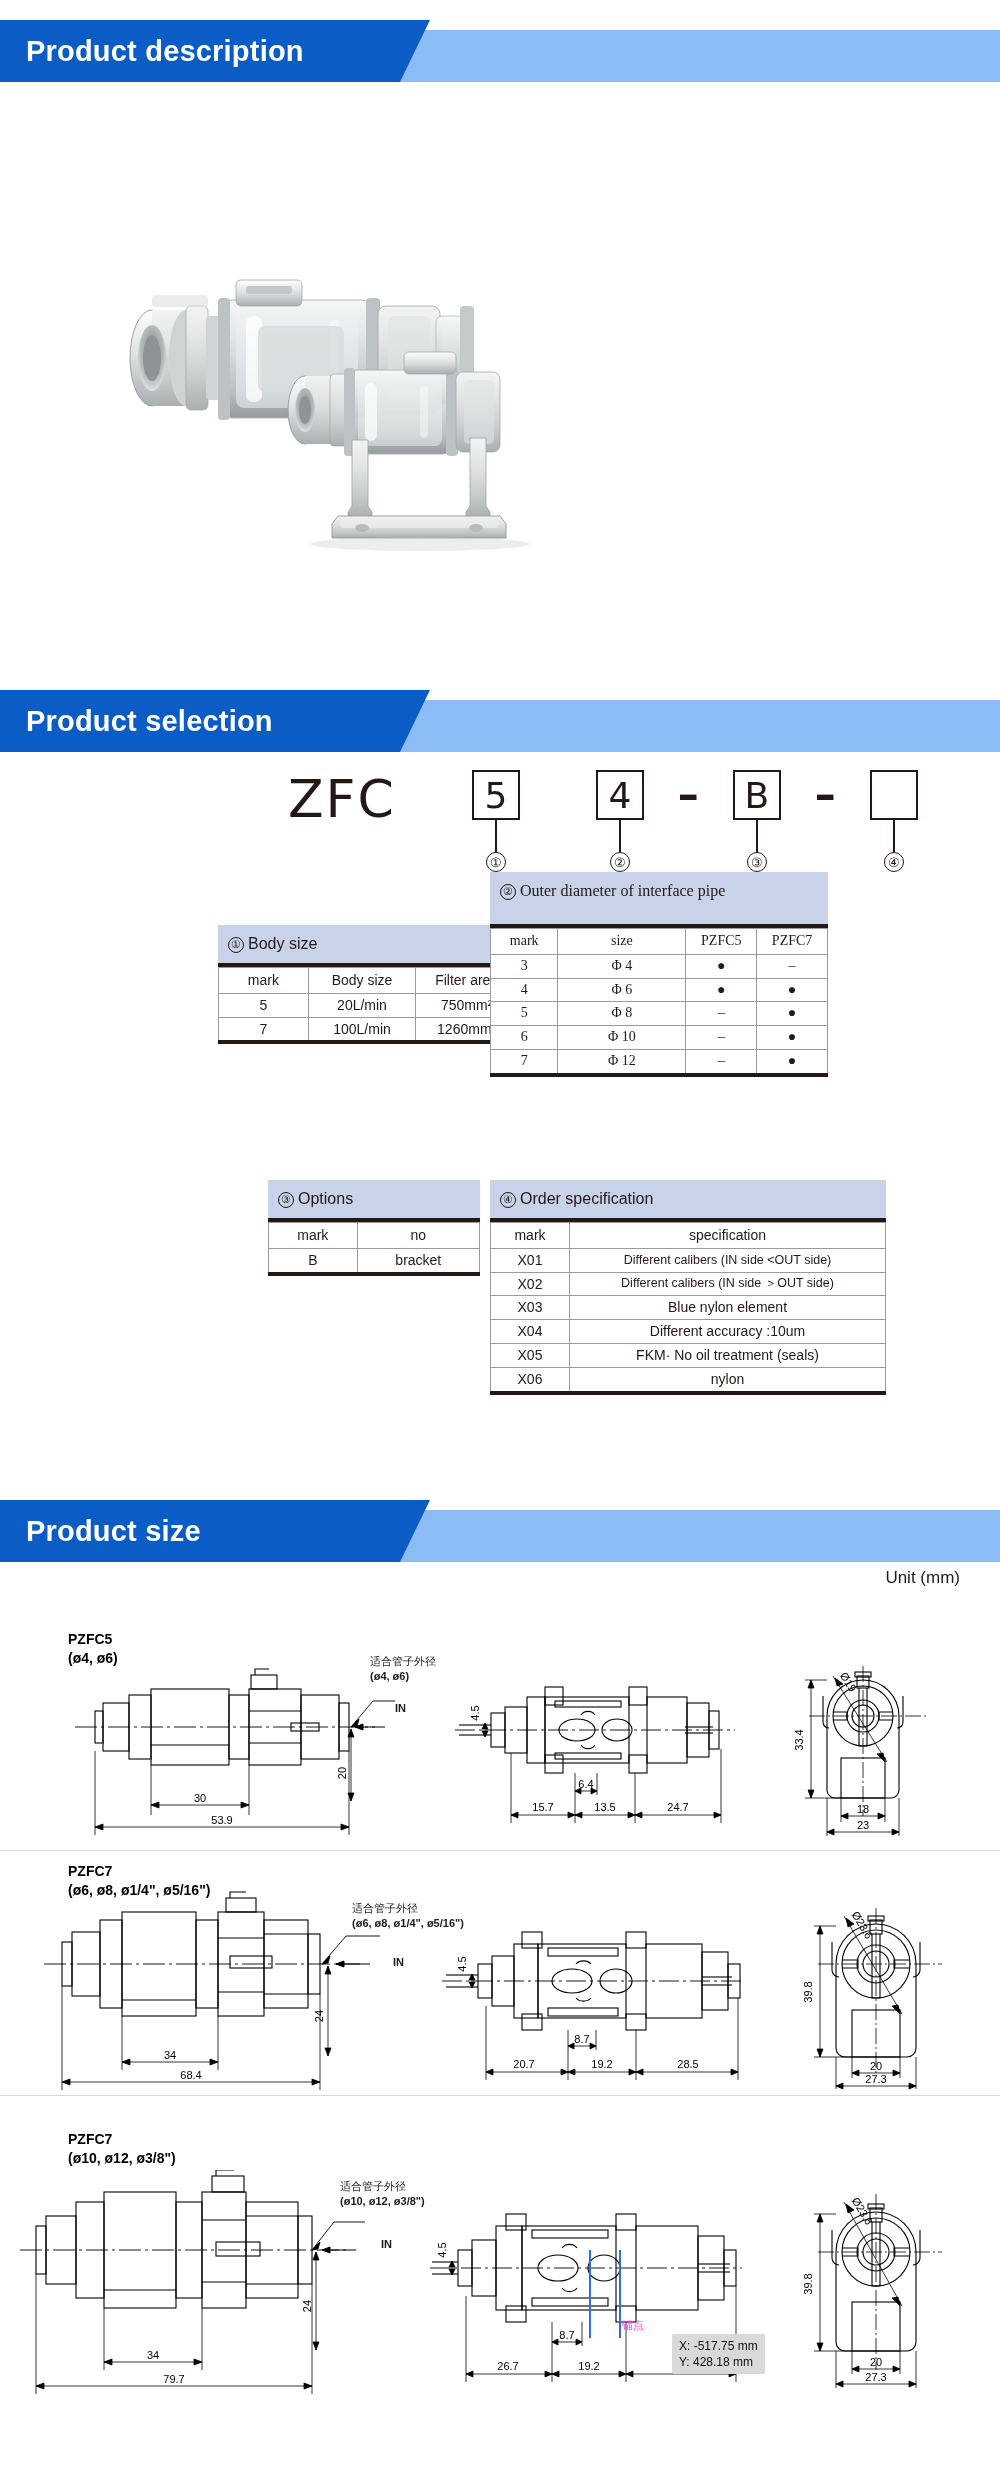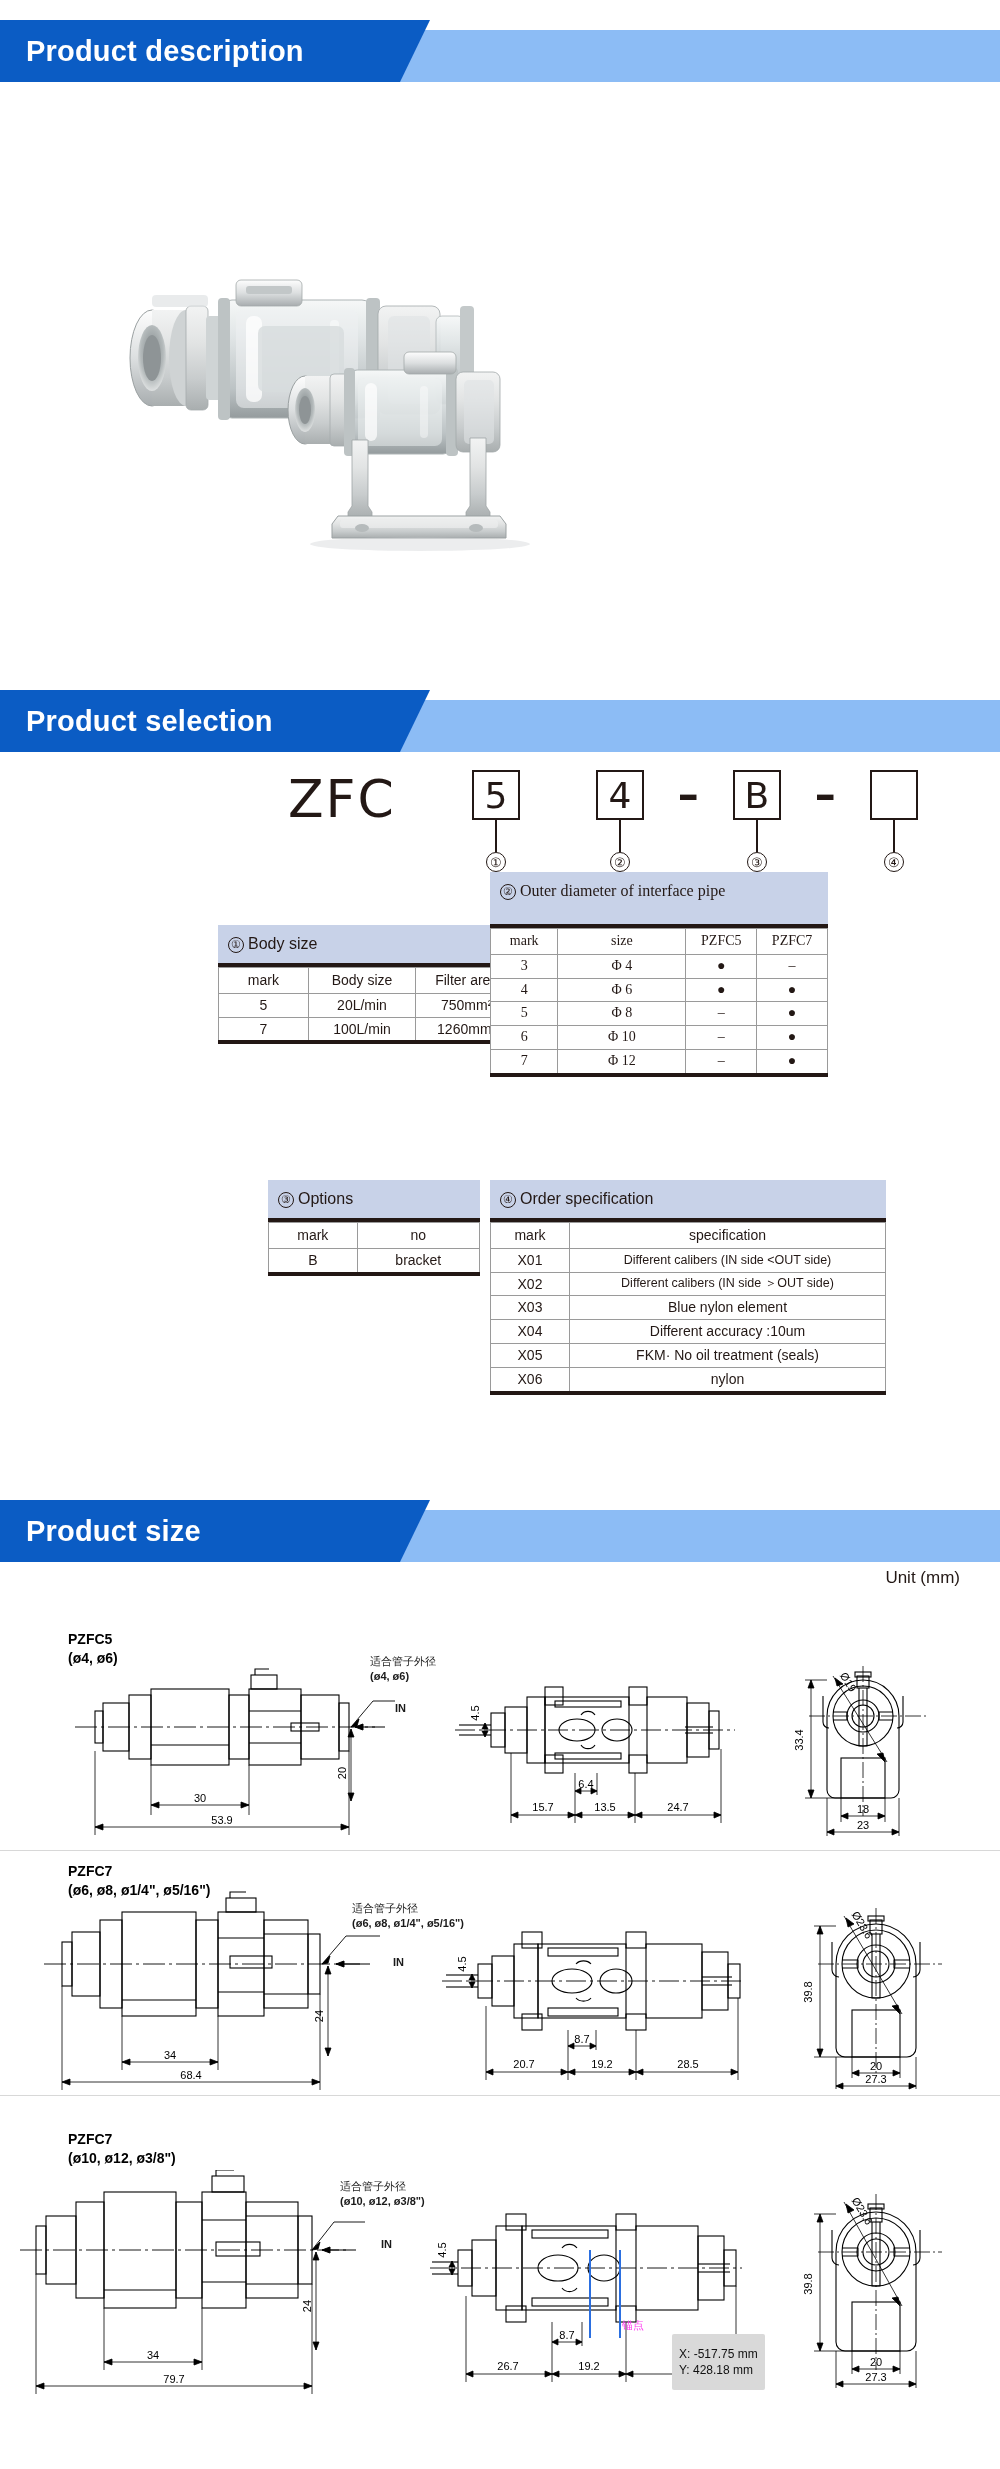--- a/index.html
+++ b/index.html
@@ -89,21 +89,21 @@
   .dwg-row { position:absolute; left:0; width:1000px; }
   .divider { position:absolute; left:0; width:1000px; height:1px; background:#d8d8d8; }
 
   svg { display:block; }
   .ln { stroke:#000; fill:none; }
   .dim { font-size:11px; fill:#000; font-family:"Liberation Sans", sans-serif; }
 
   
   .tip {
     position:absolute; background:#d9d9d9; color:#111; font-size:12px;
-    padding:12px 7px; line-height:1.35; border-radius:2px; white-space:nowrap;
+    padding:4px 7px; line-height:1.35; border-radius:2px; white-space:nowrap;
   }
   .anchor-lbl { position:absolute; color:#ff3df0; font-size:11px; font-family:"DejaVu Sans", sans-serif; }
   .guide { position:absolute; background:#2b6fe0; width:1.5px; }
 </style>
 </head>
 <body>
 
 <div class="banner" style="top:20px">
   <div class="lightbar"></div>
   <div class="darkbar"></div>

